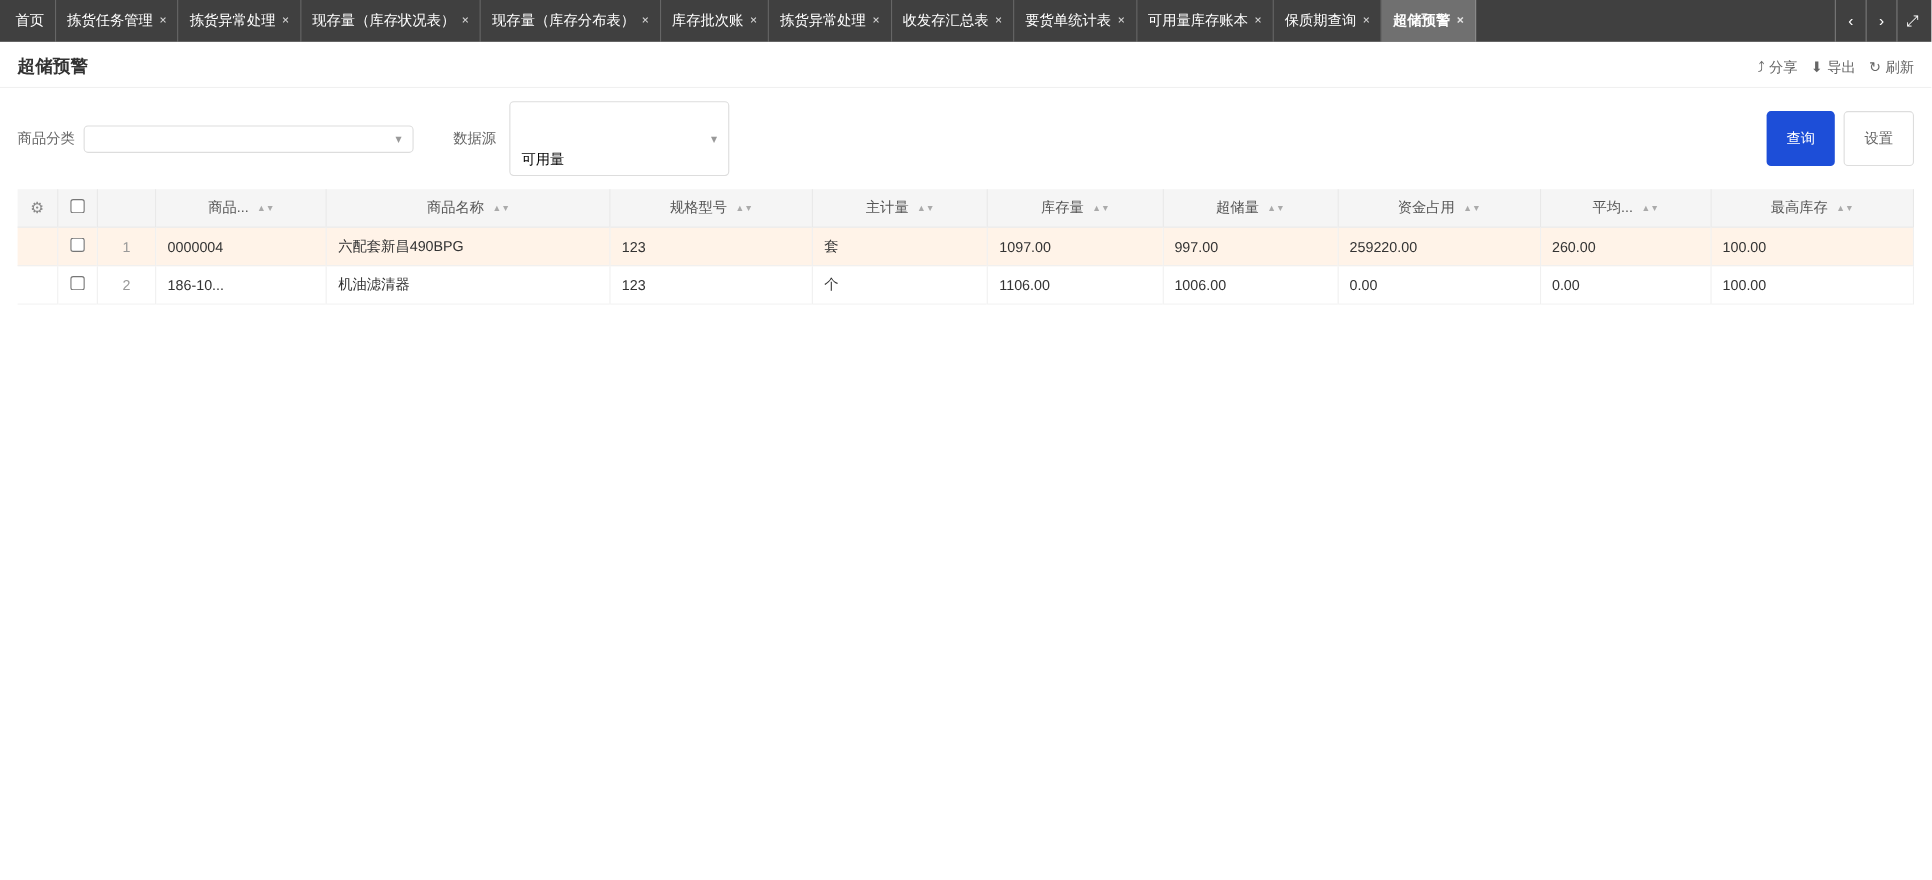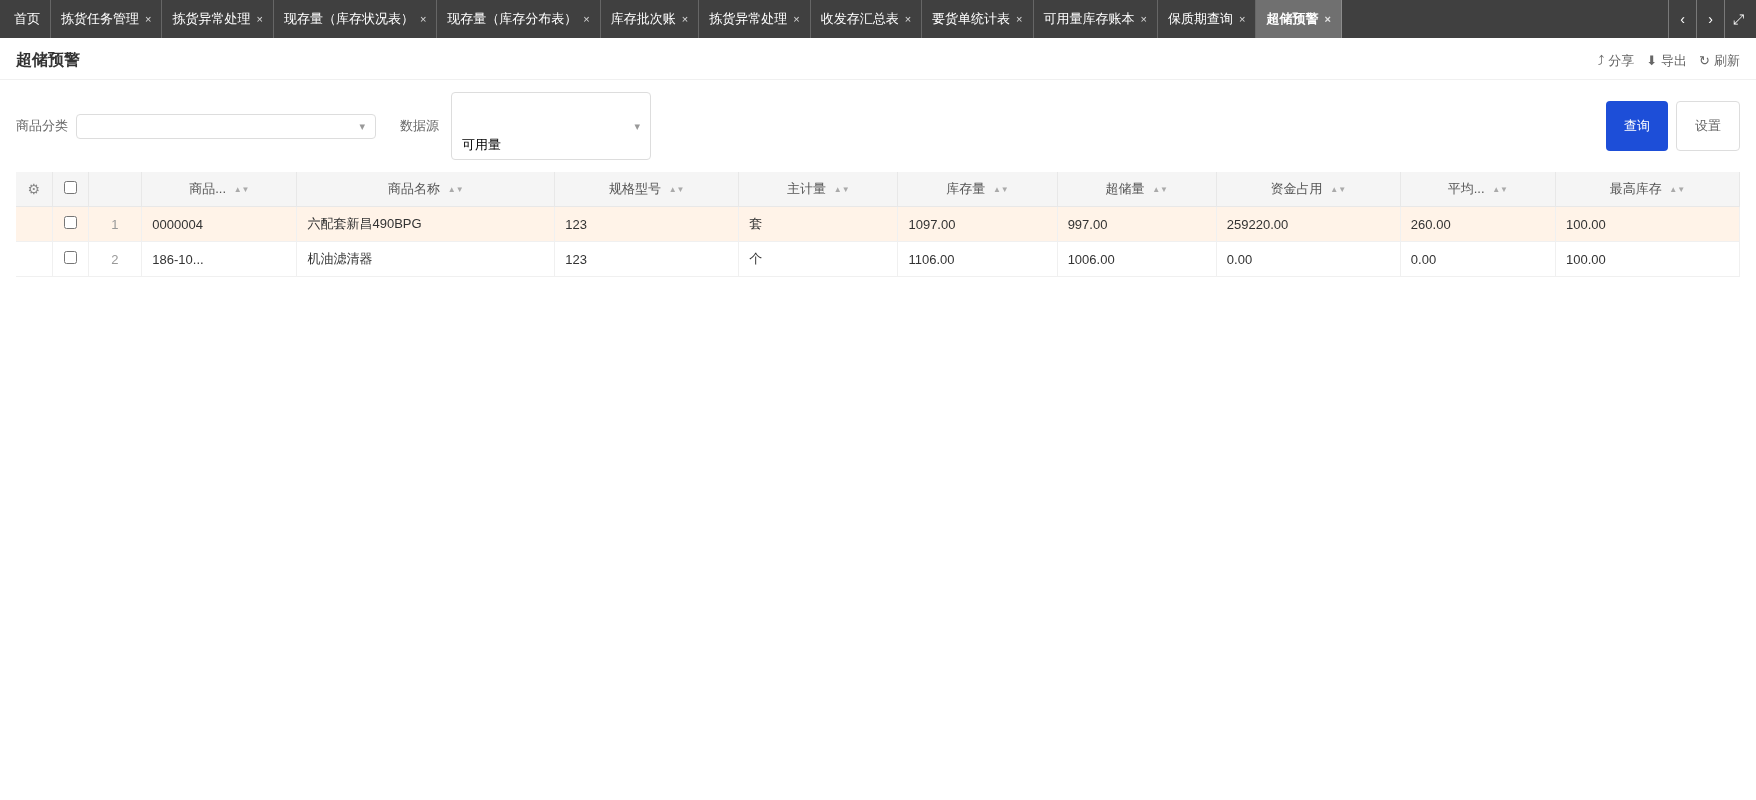--- a/index.html
+++ b/index.html
@@ -73,21 +73,21 @@
       color: #666;
       cursor: pointer;
       font-size: 13px;
     }
 
     
     .filter-area {
       display: flex;
       align-items: center;
       padding: 12px 16px;
-      gap: 24px;
+      gap: 36px;
       background: #fff;
     }
     .filter-group {
       display: flex;
       align-items: center;
       gap: 8px;
     }
     .filter-label {
       color: #666;
       font-size: 13px;

